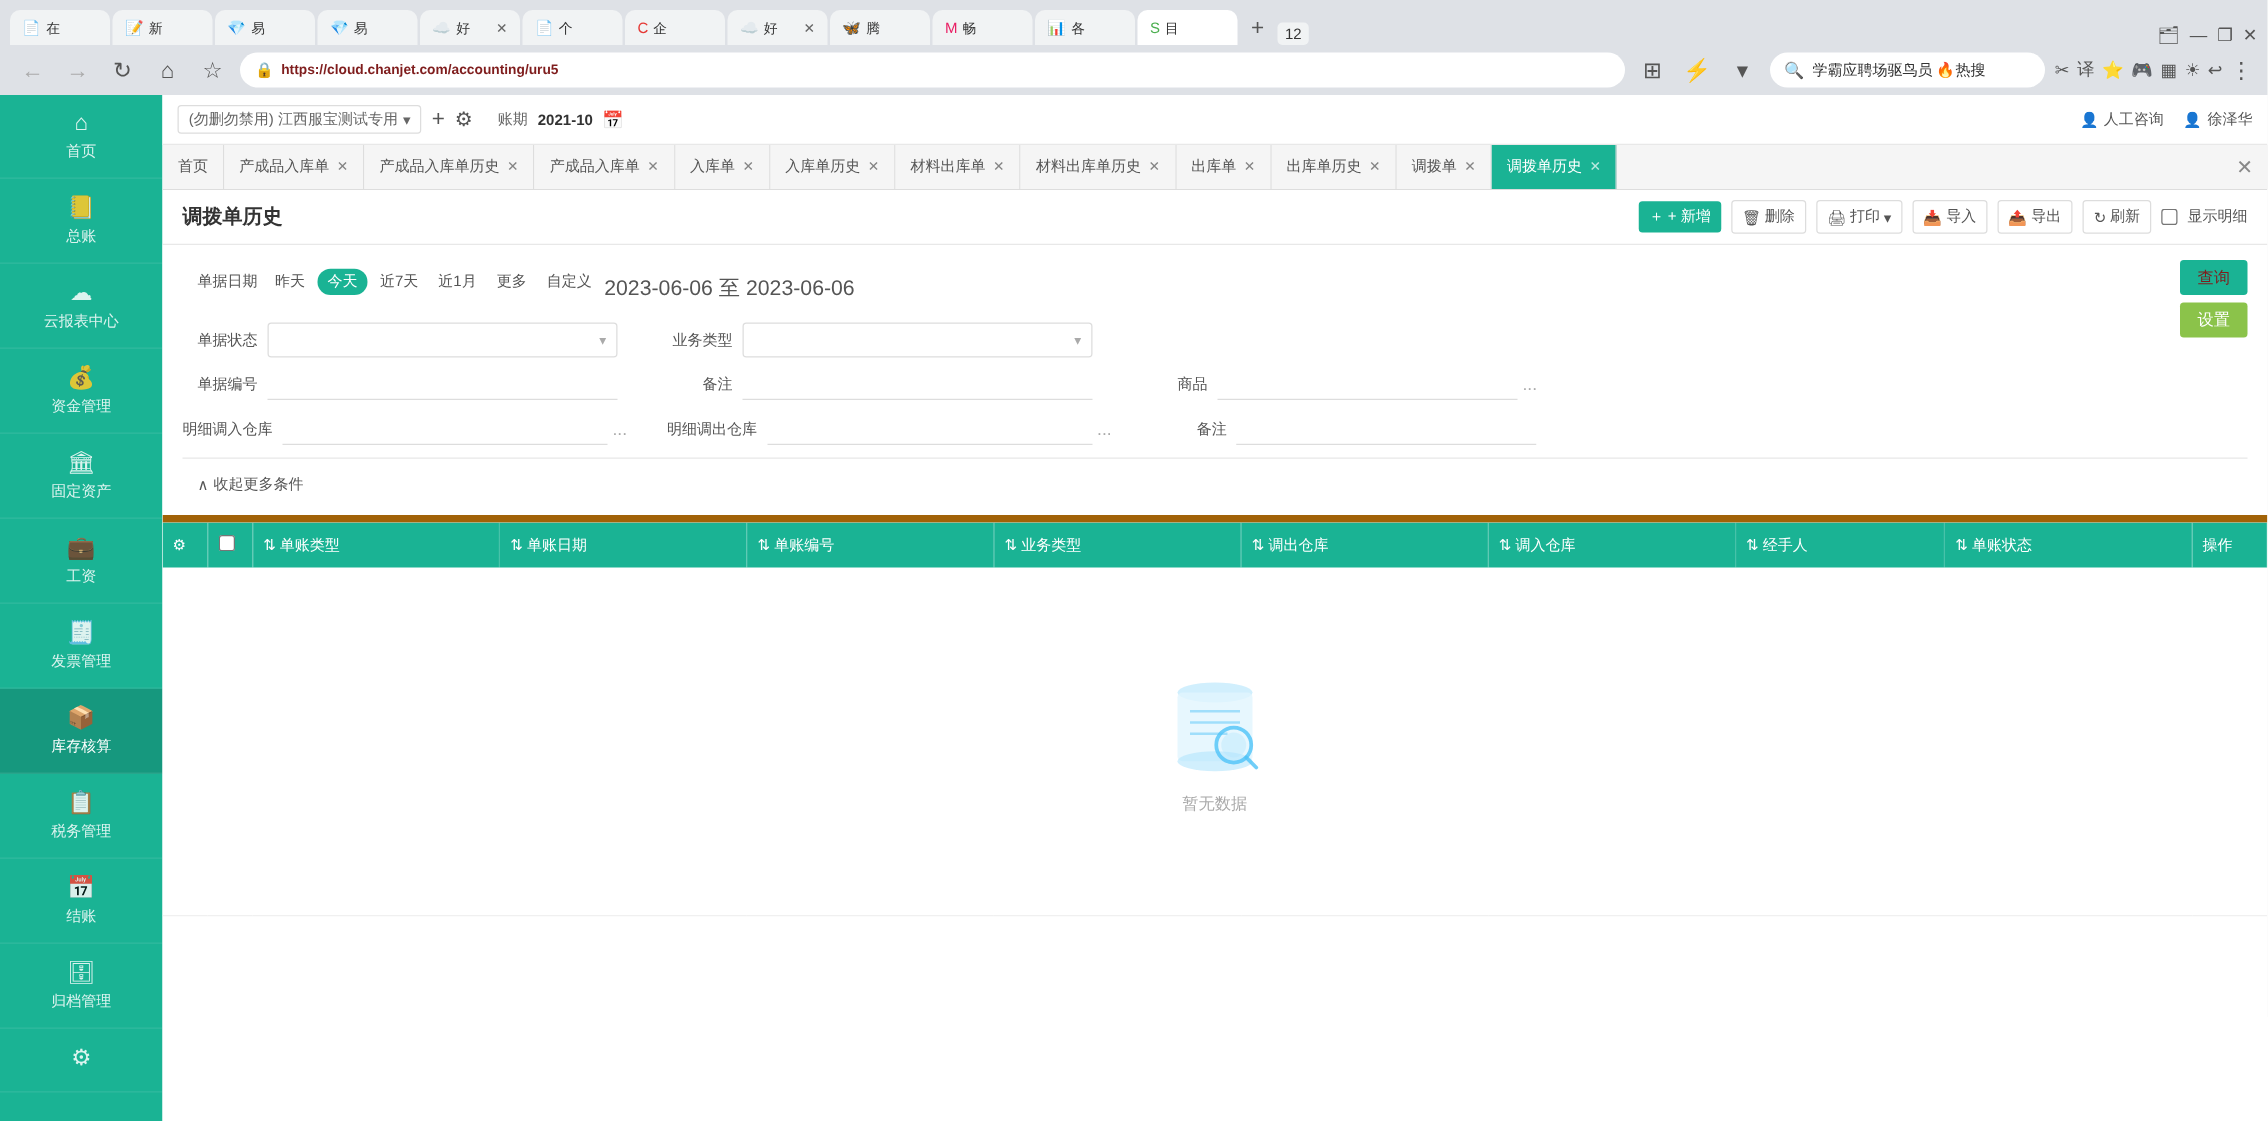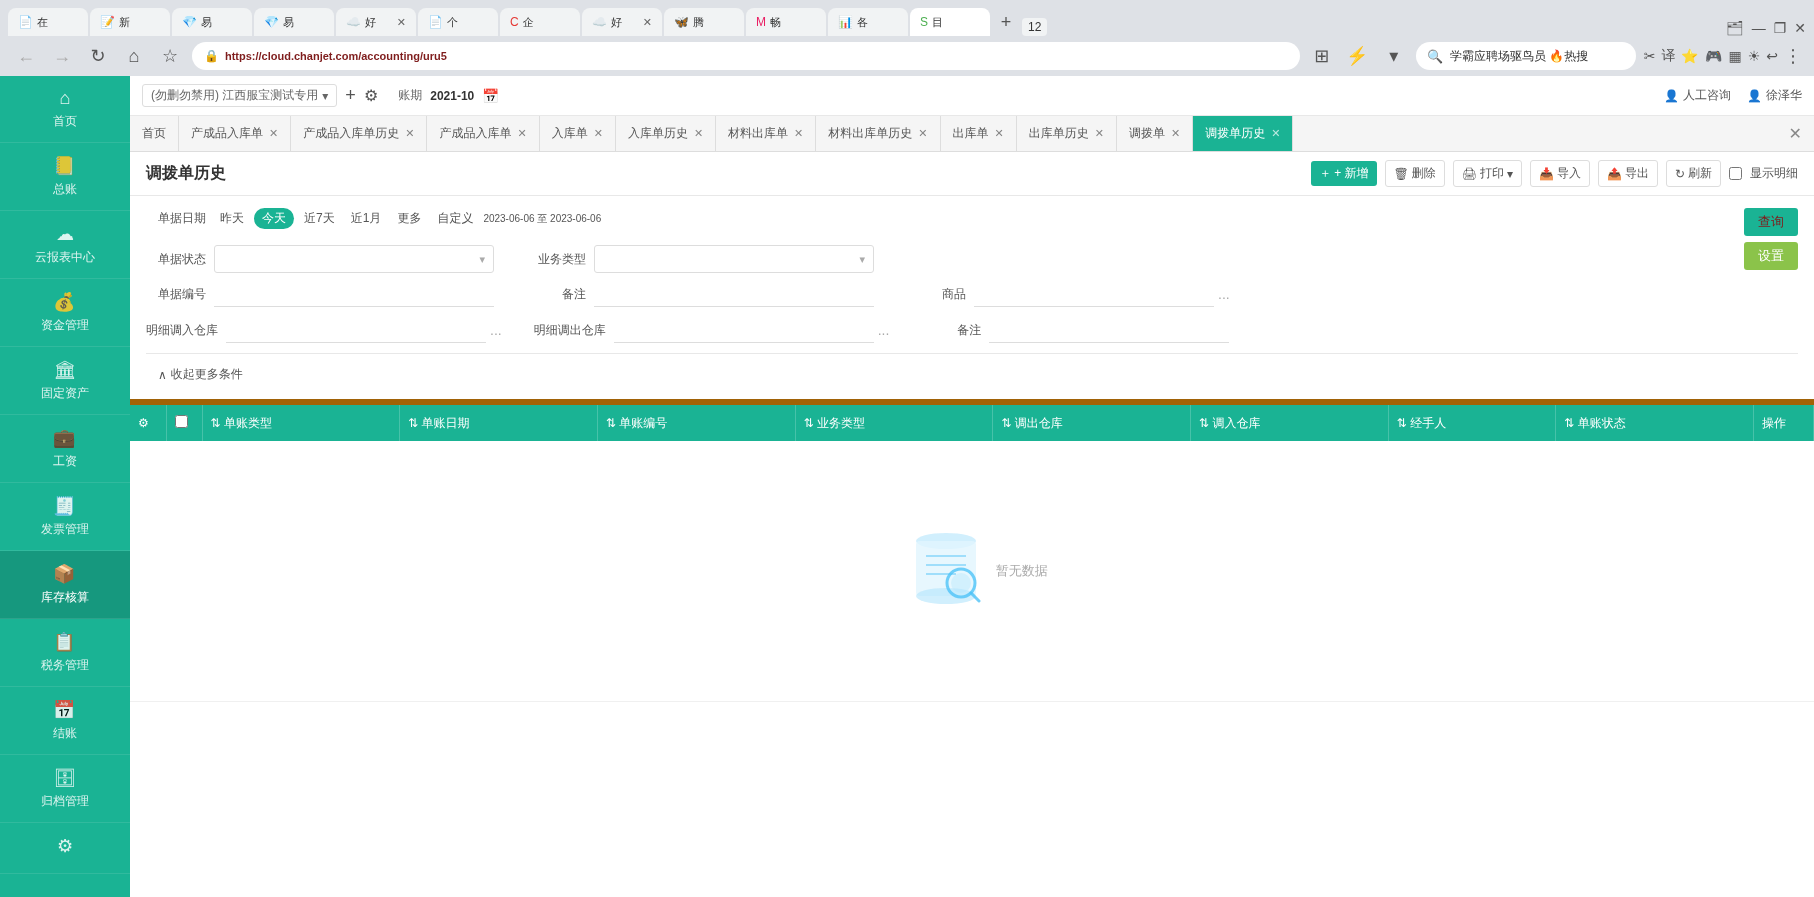--- a/index.html
+++ b/index.html
@@ -65,21 +65,21 @@
     .show-full-btn { display: flex; align-items: center; gap: 4px; font-size: 12px; color: #555; cursor: pointer; }
 
     
     .filter-area { background: #fff; border-bottom: 6px solid #a16207; padding: 12px 16px; flex-shrink: 0; }
     .filter-row { display: flex; align-items: center; gap: 0; margin-bottom: 10px; }
     .filter-row:last-child { margin-bottom: 0; }
     .filter-label { font-size: 12px; color: #555; min-width: 60px; text-align: right; margin-right: 8px; flex-shrink: 0; }
     .filter-date-group { display: flex; align-items: center; gap: 4px; }
     .date-quick-btn { font-size: 12px; color: #555; cursor: pointer; padding: 2px 6px; border-radius: 3px; }
     .date-quick-btn.active { background: #1ab394; color: #fff; border-radius: 12px; padding: 2px 8px; }
-    .date-range-text { font-size: 10px; color: #555; margin-left: 4px; }
+    .date-range-text { font-size: 17px; color: #555; margin-left: 4px; margin-top: 11px; }
     .filter-select { display: flex; align-items: center; border: 1px solid #ddd; border-radius: 3px; height: 28px; padding: 0 8px; min-width: 200px; font-size: 12px; color: #555; cursor: pointer; background: #fff; gap: 4px; }
     .filter-select .chevron { margin-left: auto; font-size: 11px; color: #aaa; }
     .filter-input { border: none; border-bottom: 1px solid #ddd; height: 26px; padding: 0 4px; font-size: 12px; color: #333; outline: none; min-width: 200px; }
     .filter-input-wrap { min-width: 200px; }
     .filter-dots { font-size: 14px; color: #aaa; margin-left: 4px; cursor: pointer; }
     .collapse-btn { display: flex; align-items: center; gap: 4px; font-size: 12px; color: #555; cursor: pointer; margin: 0 auto; padding: 4px 12px; }
     .collapse-icon { font-size: 12px; }
 
     
     .filter-right-btns { display: flex; flex-direction: column; gap: 6px; margin-left: 16px; }
@@ -90,21 +90,21 @@
     .table-area { flex: 1; overflow: auto; }
     .data-table { width: 100%; border-collapse: collapse; }
     .data-table thead tr { background: #1ab394; color: #fff; height: 36px; }
     .data-table thead th { padding: 0 8px; font-size: 12px; font-weight: normal; text-align: left; border-right: 1px solid rgba(255,255,255,0.2); white-space: nowrap; cursor: pointer; }
     .th-checkbox { width: 36px; text-align: center; }
     .th-gear { width: 36px; text-align: center; }
     .th-action { width: 60px; text-align: center; }
     .data-table tbody tr { height: 36px; border-bottom: 1px solid #f0f0f0; }
 
     
-    .empty-state { display: flex; flex-direction: row; align-items: center; justify-content: center; padding: 80px 0; color: #aaa; }
+    .empty-state { display: flex; flex-direction: column; align-items: center; justify-content: center; padding: 80px 0; color: #aaa; }
     .empty-text { font-size: 13px; color: #aaa; }
   </style>
 </head>
 <body>
 
 <div class="browser-chrome">
   <div class="browser-tabs">
 
     <div class="browser-tab">
       <span style="color:#4285f4;">📄</span>

